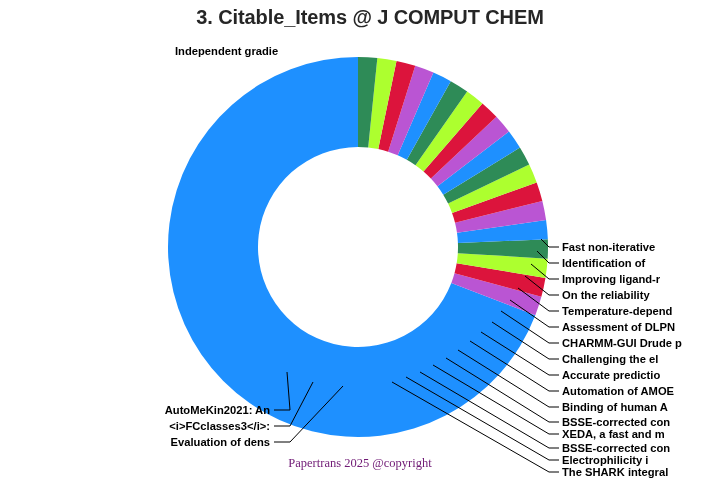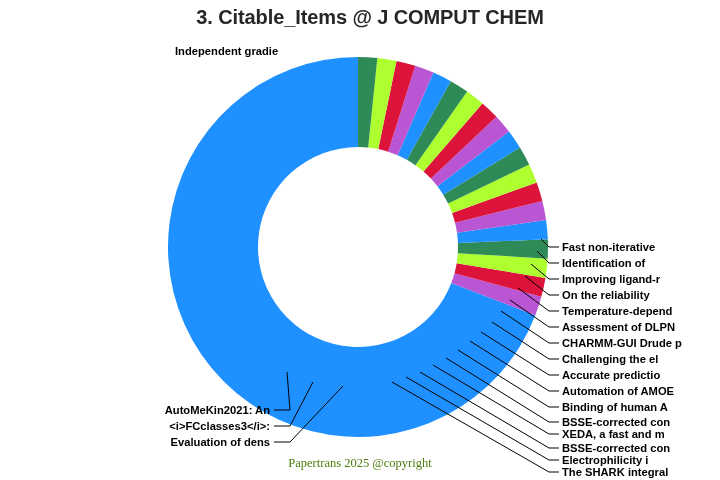--- a/index.html
+++ b/index.html
@@ -44,21 +44,21 @@
     stroke-width: 1;
   }
   #footer-credit {
     position: absolute;
     left: 0;
     top: 456px;
     width: 720px;
     text-align: center;
     font-family: "Liberation Serif", serif;
     font-size: 12.5px;
-    color: #4d7c0f;
+    color: #701a75;
   }
 </style>
 </head>
 <body>
 
 <div id="page">
 
   <div id="chart-title">3. Citable_Items @ J COMPUT CHEM</div>
 
   <svg id="donut-svg" width="720" height="480">

